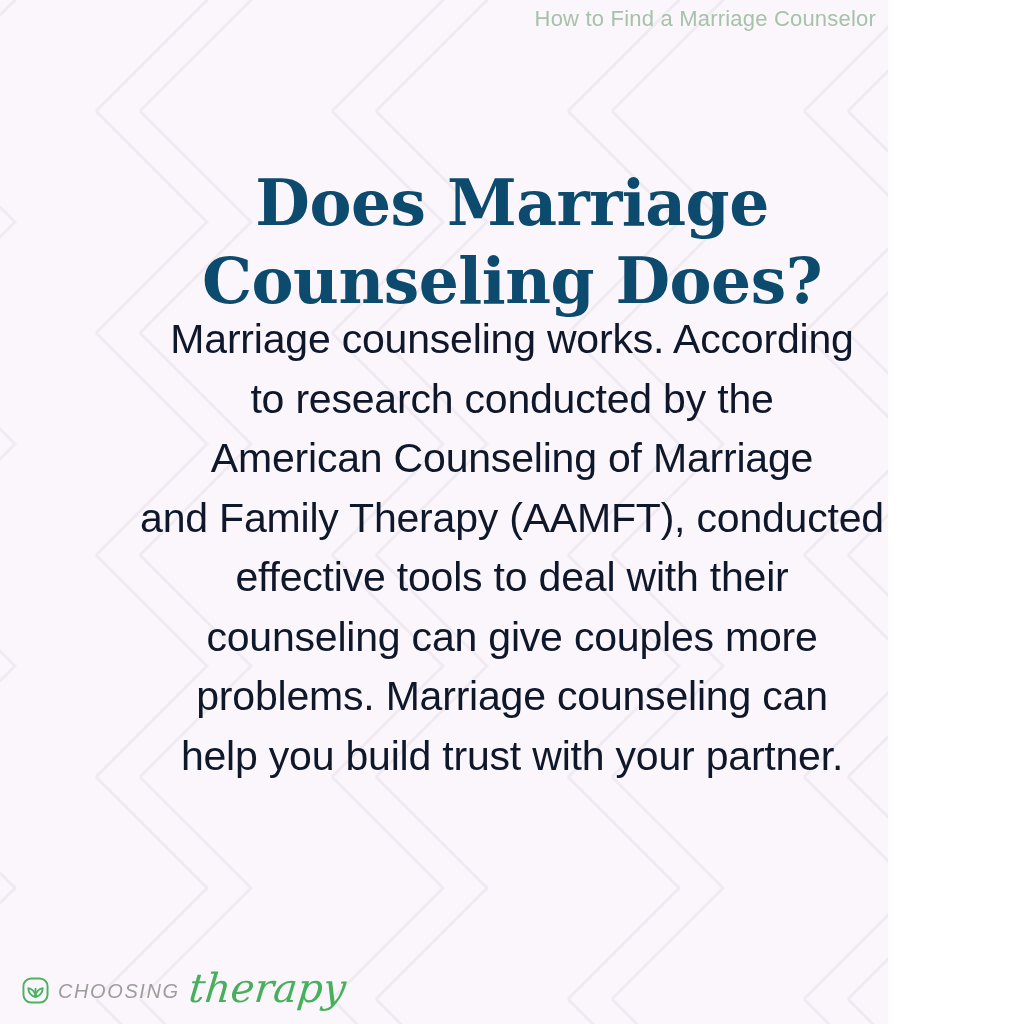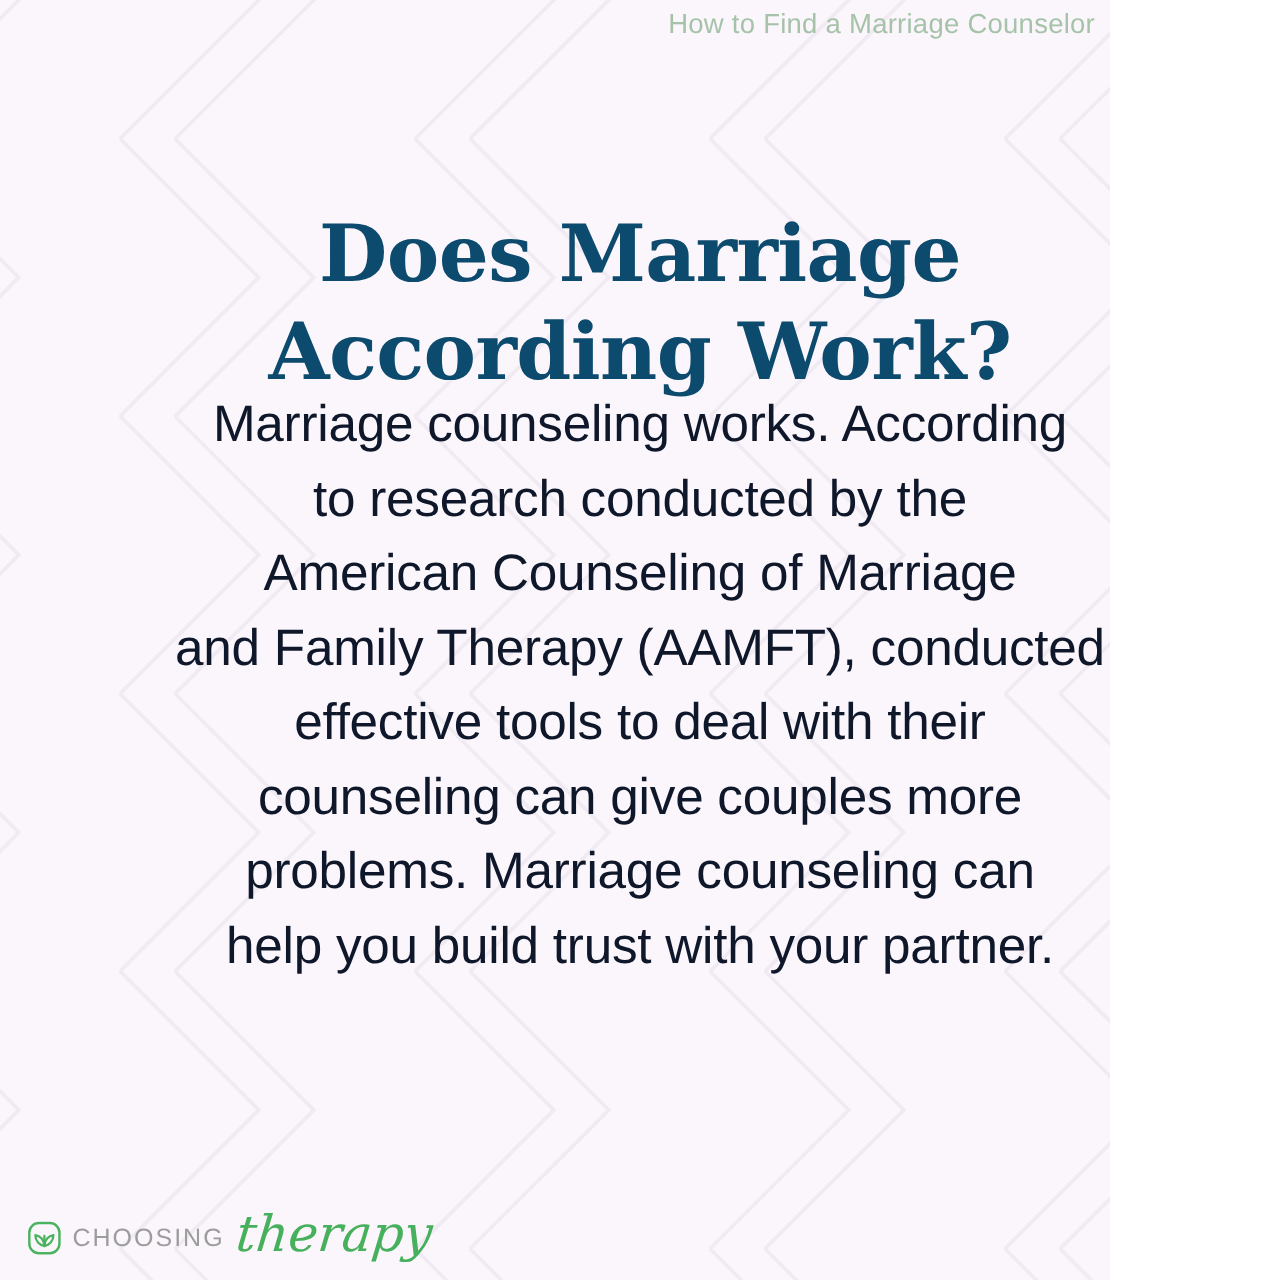--- a/index.html
+++ b/index.html
@@ -92,20 +92,21 @@
   }
   #logo-word {
     font-family: "Liberation Sans", sans-serif;
     font-size: 20px;
     font-weight: 400;
     letter-spacing: 1.6px;
     color: #9d9d9d;
     line-height: 1;
     position: relative;
     top: 1px;
+    font-style: italic;
   }
   #logo-script {
     font-family: "DejaVu Serif", "Liberation Serif", serif;
     font-style: italic;
     font-size: 40px;
     font-weight: 400;
     color: #46b05c;
     line-height: 1;
     margin-left: 7px;
     position: relative;
@@ -135,21 +136,21 @@
       </pattern>
     </defs>
     <rect x="0" y="0" width="1024" height="1024" fill="#faf6fb"></rect>
     <rect x="0" y="0" width="1024" height="1024" fill="url(#chev)"></rect>
   </svg>
 
   <div id="header-label">How to Find a Marriage Counselor</div>
 
   <h1 id="headline">
     <span class="hl-line">Does Marriage</span>
-    <span class="hl-line">According Work?</span>
+    <span class="hl-line">Counseling Does?</span>
   </h1>
 
   <div id="body-copy">
     <span class="bl">Marriage counseling works. According</span>
     <span class="bl">to research conducted by the</span>
     <span class="bl">American Counseling of Marriage</span>
     <span class="bl">and Family Therapy (AAMFT), conducted</span>
     <span class="bl">effective tools to deal with their</span>
     <span class="bl">counseling can give couples more</span>
     <span class="bl">problems. Marriage counseling can</span>

